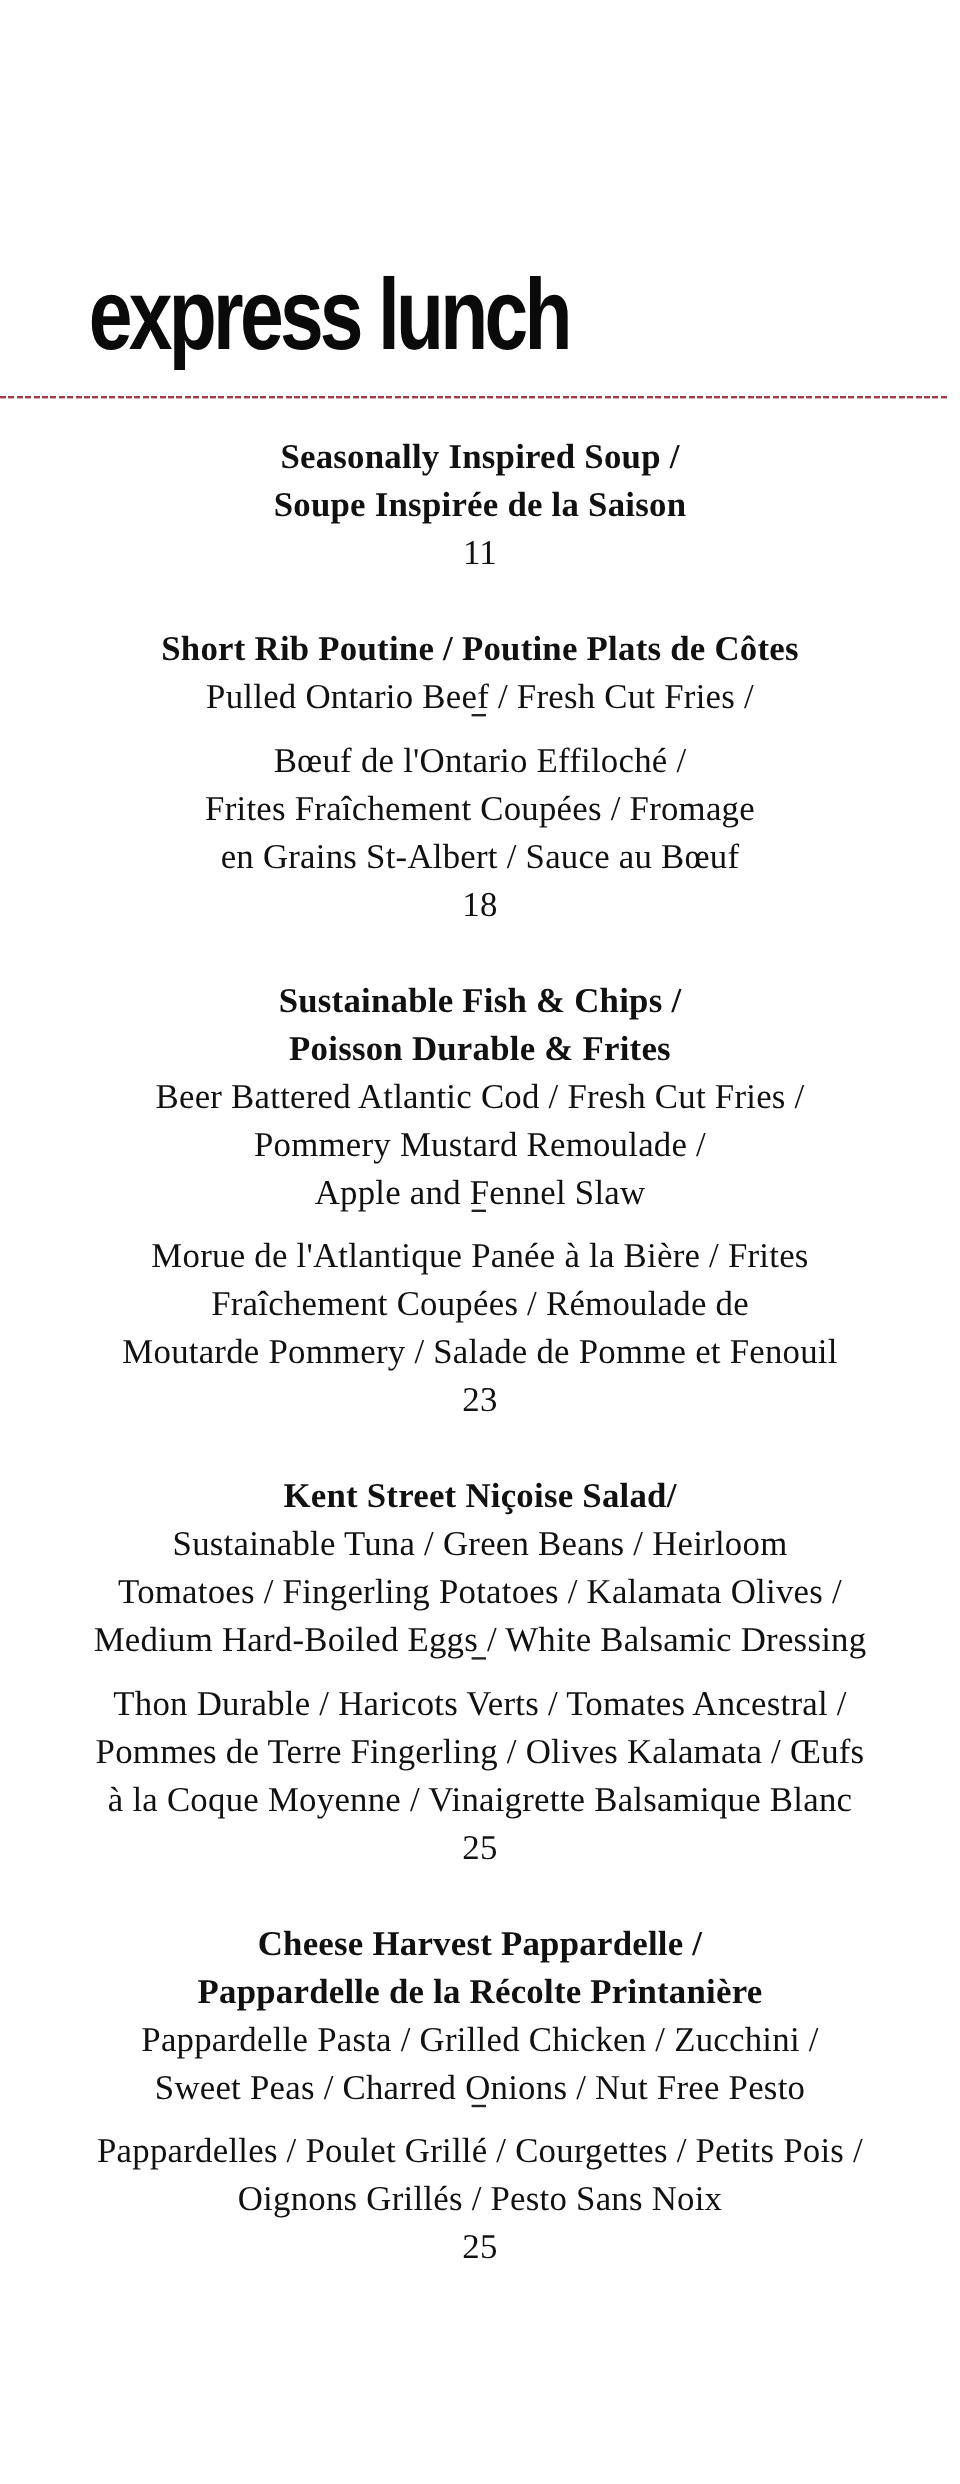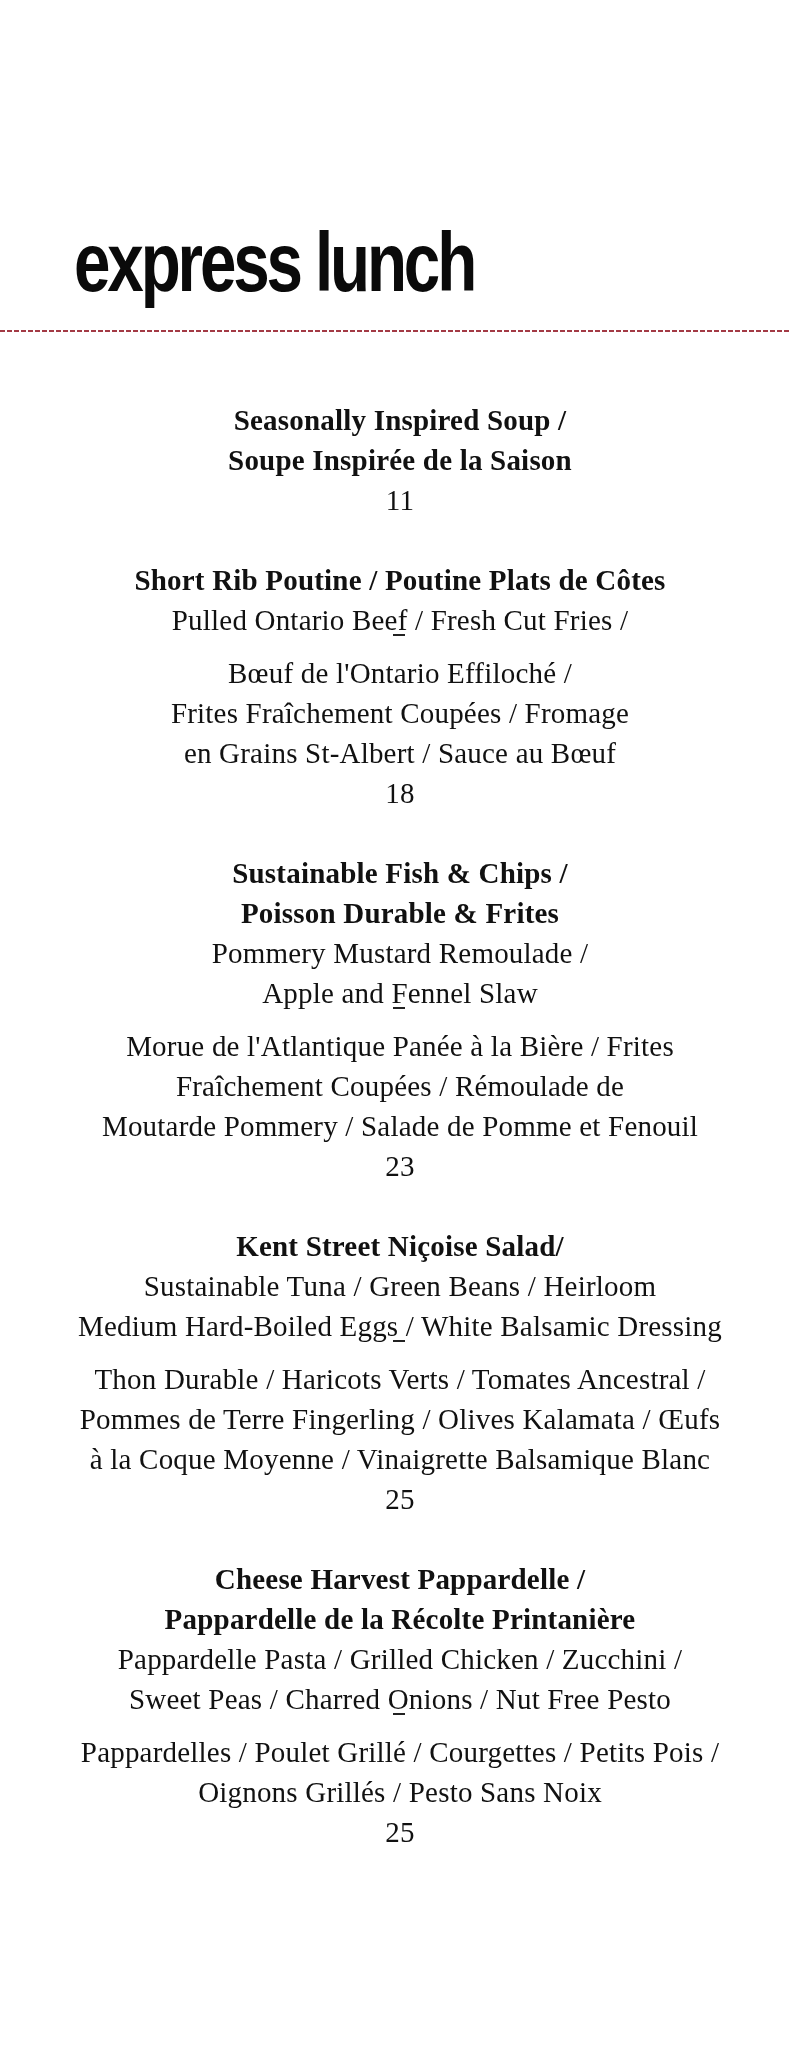--- a/index.html
+++ b/index.html
@@ -9,21 +9,21 @@
     font-family: "Liberation Sans", sans-serif; font-weight: bold;
     font-size: 84px; line-height: 100px; letter-spacing: -4px;
     transform: scaleX(0.78); transform-origin: left top;
     color: #0a0a0a; margin: 0; white-space: nowrap;
   }
   .divider {
     position: absolute; left: 0; top: 330px; width: 790px; height: 2px;
     background-image: repeating-linear-gradient(90deg, var(--dash) 0 5px, transparent 5px 7px);
   }
   .menu {
-    position: absolute; left: 0; top: 400px; width: 800px;
+    position: absolute; left: 0; top: 361px; width: 800px;
     font-family: "Liberation Serif", serif; font-size: 29px; letter-spacing: 0.2px;
     text-align: center; color: #111111;
   }
   .item { margin-bottom: 40px; }
   .line { height: 40px; line-height: 40px; white-space: nowrap; }
   .name { font-weight: bold; }
   .price { font-weight: normal; }
   .sep { height: 13px; position: relative; }
   .sep span { position: absolute; left: 393px; top: -6px; width: 12px; height: 2px; background: #222; }
 </style>
@@ -49,34 +49,36 @@
       </div>
     <div class="line">Bœuf de l'Ontario Effiloché /</div>
     <div class="line">Frites Fraîchement Coupées / Fromage</div>
     <div class="line">en Grains St-Albert / Sauce au Bœuf</div>
     <div class="line price">18</div>
   </div>
 
   <div class="item">
     <div class="line name">Sustainable Fish &amp; Chips /</div>
     <div class="line name">Poisson Durable &amp; Frites</div>
+    <div class="line">Beer Battered Atlantic Cod / Fresh Cut Fries /</div>
     <div class="line">Pommery Mustard Remoulade /</div>
     <div class="line">Apple and Fennel Slaw</div>
     <div class="sep">
         <span></span>
       </div>
     <div class="line">Morue de l'Atlantique Panée à la Bière / Frites</div>
     <div class="line">Fraîchement Coupées / Rémoulade de</div>
     <div class="line">Moutarde Pommery / Salade de Pomme et Fenouil</div>
     <div class="line price">23</div>
   </div>
 
   <div class="item">
     <div class="line name">Kent Street Niçoise Salad/</div>
     <div class="line">Sustainable Tuna / Green Beans / Heirloom</div>
+    <div class="line">Tomatoes / Fingerling Potatoes / Kalamata Olives /</div>
     <div class="line">Medium Hard-Boiled Eggs / White Balsamic Dressing</div>
     <div class="sep">
         <span></span>
       </div>
     <div class="line">Thon Durable / Haricots Verts / Tomates Ancestral /</div>
     <div class="line">Pommes de Terre Fingerling / Olives Kalamata / Œufs</div>
     <div class="line">à la Coque Moyenne / Vinaigrette Balsamique Blanc</div>
     <div class="line price">25</div>
   </div>
 

